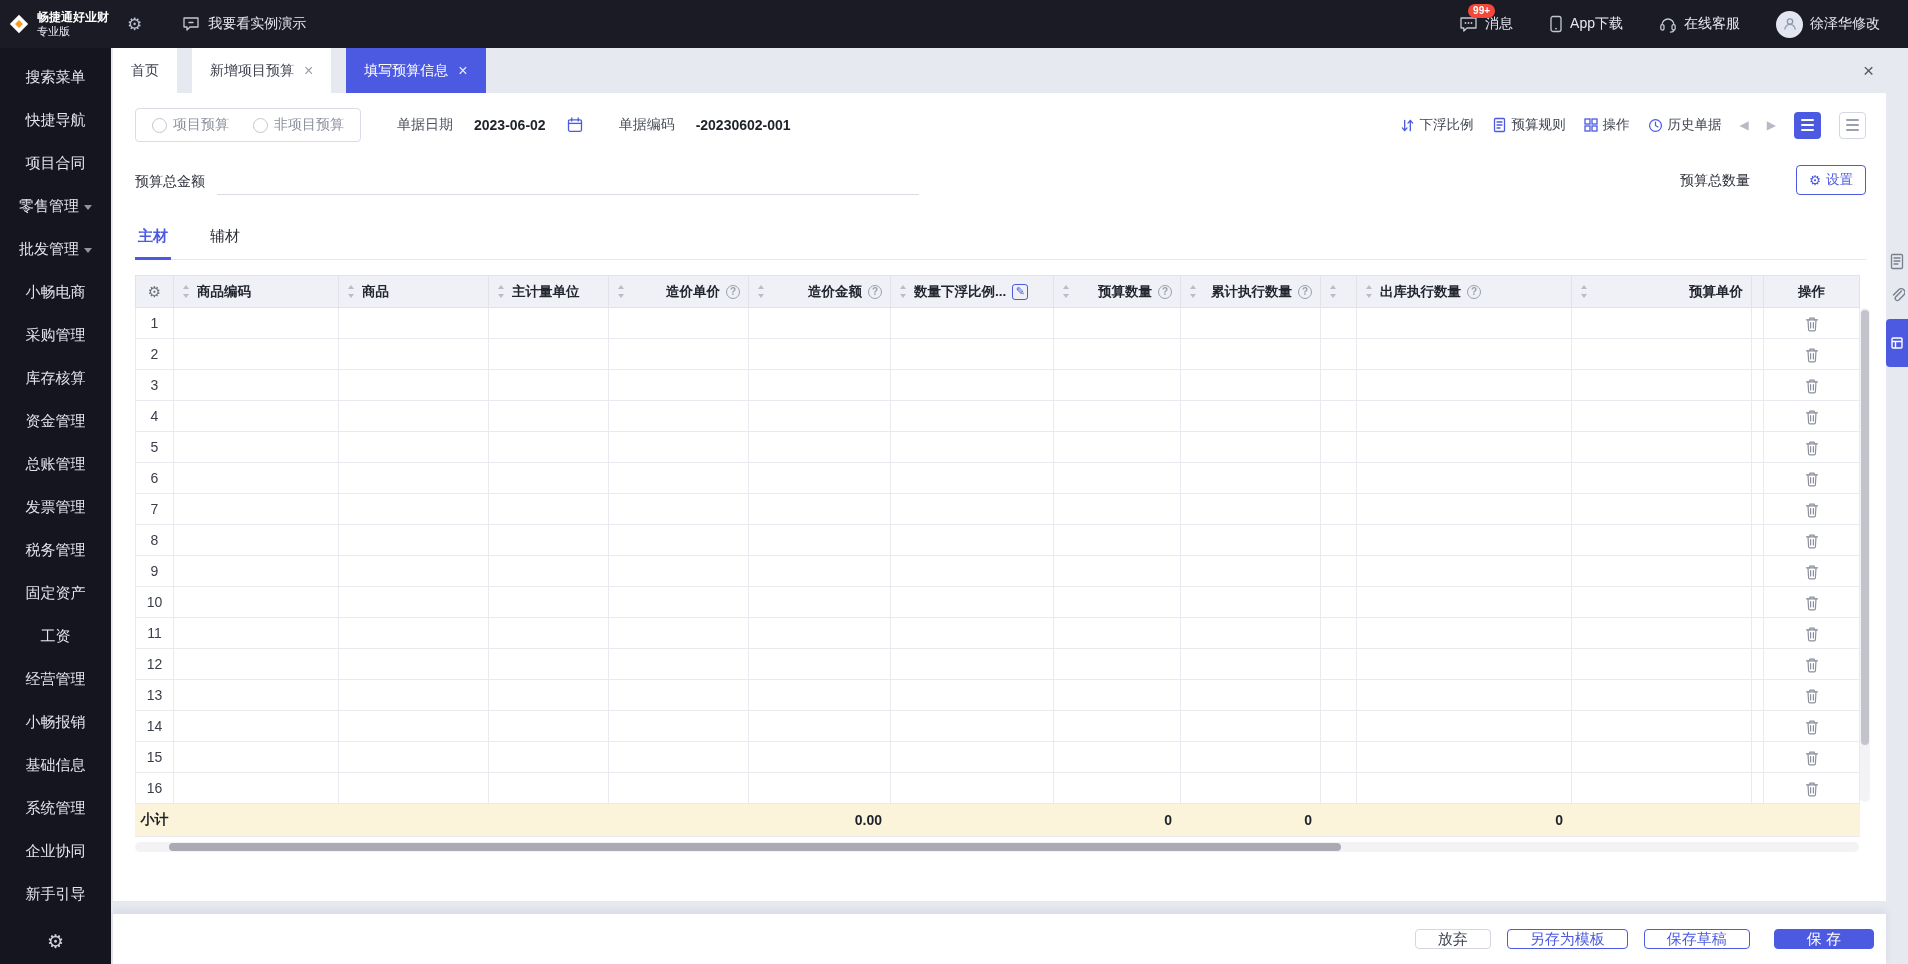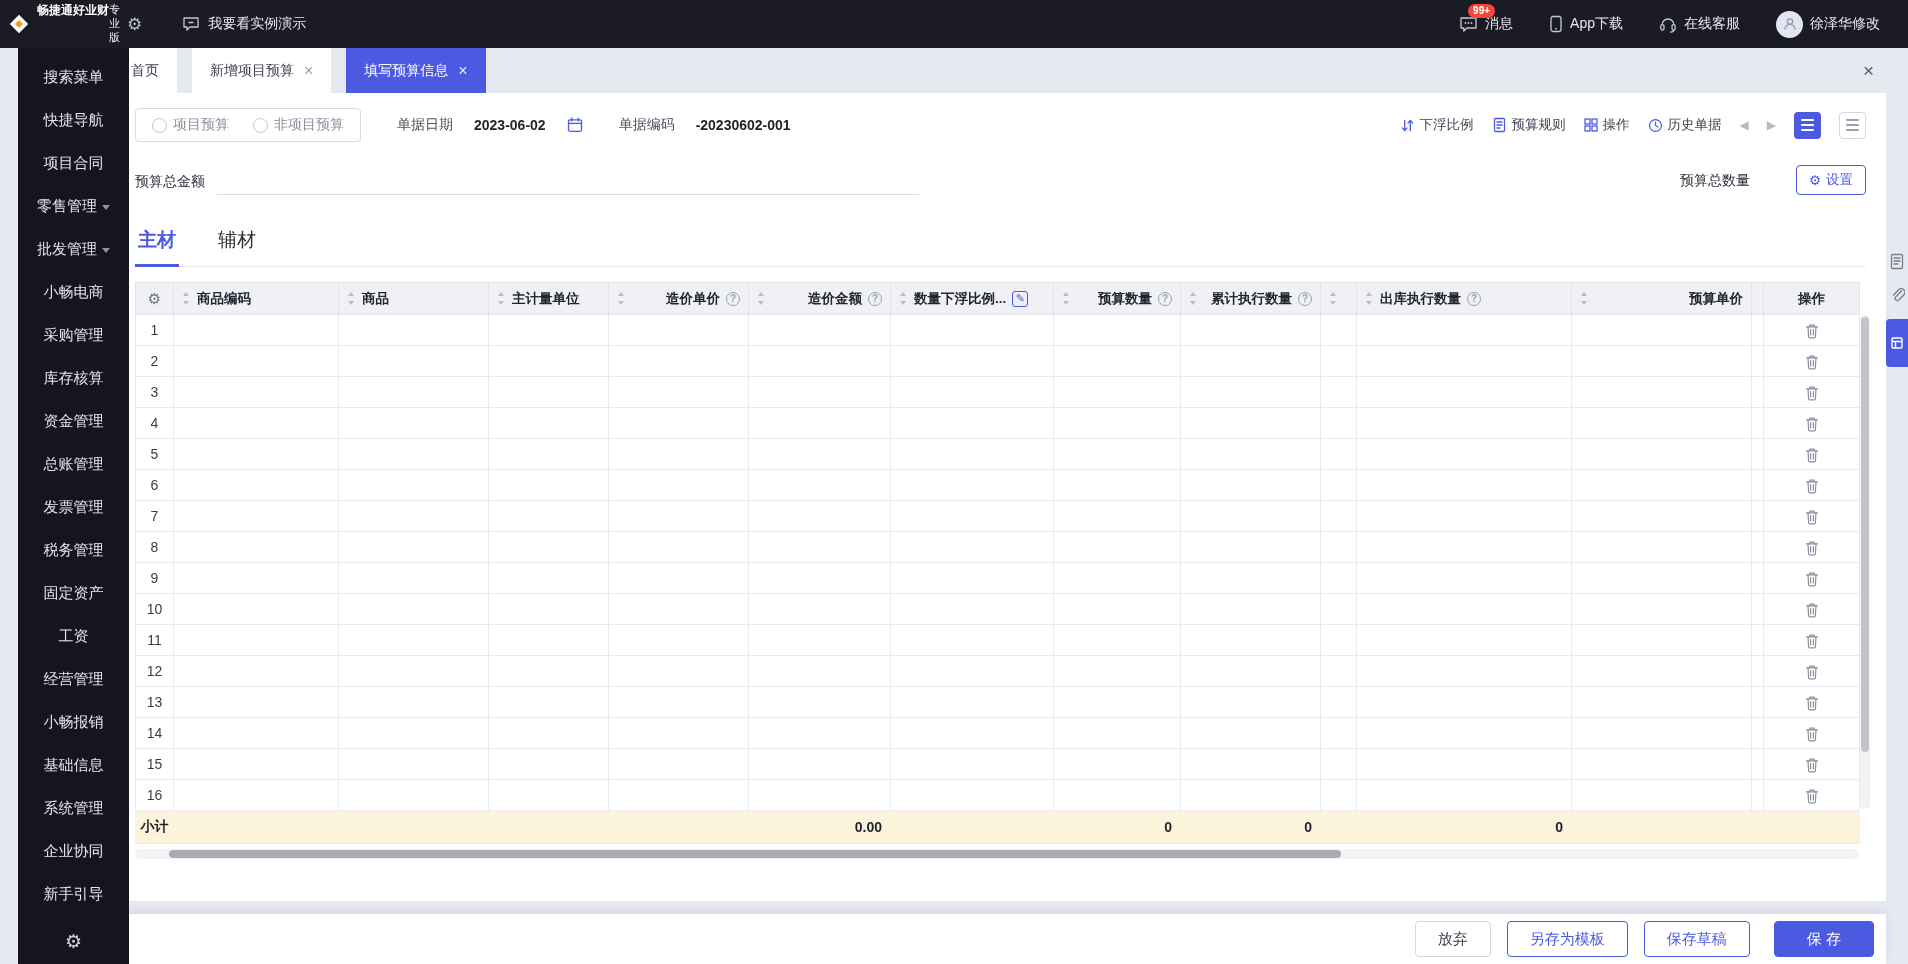--- a/index.html
+++ b/index.html
@@ -9,33 +9,33 @@
   body {
     position:relative; overflow:hidden;
     font-family:"Liberation Sans","DejaVu Sans",sans-serif;
     background:#e7e9f1; font-size:14px; color:#2b2e38;
   }
   svg { display:block; }
 
   
   .topbar { position:absolute; top:0; left:0; right:0; height:48px; background:#1b1b26; display:flex; align-items:center; color:#d9dbe6; z-index:20; }
   .logo { width:111px; flex:none; display:flex; align-items:center; gap:6px; padding-left:7px; }
-  .logo-text { display:flex; line-height:1.25;justify-content:flex-end; }
+  .logo-text { display:flex; flex-direction:column; line-height:1.25;justify-content:flex-end; }
   .logo-name { font-size:12px; font-weight:bold; color:#fff; white-space:nowrap; }
   .logo-sub { font-size:11px; color:#eceef6; }
   .org-select { margin-left:12px; width:252px; height:31px; border:1px solid #3d3d4e; border-radius:4px; background:#22222e; display:flex; align-items:center; justify-content:space-between; padding:0 11px; font-size:14px; color:#fff; cursor:pointer; }
   .tb-gear { margin-left:16px; font-size:17px; color:#b9bdcd; cursor:pointer; line-height:1; }
   .demo { margin-left:40px; display:flex; align-items:center; gap:8px; font-size:14px; color:#e6e8f0; cursor:pointer; }
   .topbar-right { margin-left:auto; display:flex; align-items:center; gap:36px; padding-right:28px; }
   .tb-item { display:flex; align-items:center; gap:7px; font-size:14px; color:#e6e8f0; cursor:pointer; position:relative; }
   .badge { position:absolute; top:-11px; left:9px; background:#f5483b; color:#fff; font-size:10px; line-height:14px; padding:0 5px; border-radius:8px; font-weight:bold; white-space:nowrap; }
   .avatar { width:27px; height:27px; border-radius:50%; background:#e2e6f1; display:flex; align-items:center; justify-content:center; flex:none; }
 
   
-  .sidebar { position:absolute; top:48px; left:18px; bottom:0; width:111px; background:#15151f; display:flex; flex-direction:column; z-index:10; }
+  .sidebar { position:absolute; top:48px; left:0; bottom:0; width:111px; background:#15151f; display:flex; flex-direction:column; z-index:10; }
   .sidebar-items { flex:1; display:flex; flex-direction:column; padding-top:8px; }
   .sb-item { height:43px; display:flex; align-items:center; justify-content:center; gap:5px; color:#e2e4ee; font-size:15px; cursor:pointer; flex:none; }
   .sb-caret { width:0; height:0; border-left:4px solid transparent; border-right:4px solid transparent; border-top:5px solid #9093a4; margin-top:2px; }
   .sidebar-gear { height:46px; display:flex; align-items:center; justify-content:center; color:#d0d3de; font-size:19px; cursor:pointer; flex:none; }
 
   
   .main { position:absolute; left:111px; top:48px; right:0; bottom:0; display:flex; flex-direction:column; }
 
   .tabbar { height:45px; flex:none; display:flex; align-items:stretch; gap:3px; padding:0 60px 0 2px; position:relative; }
   .doc-tab { background:#fff; display:flex; align-items:center; gap:10px; padding:0 18px; font-size:14px; color:#3b3f4b; cursor:pointer; }
@@ -72,21 +72,21 @@
   .form-row { display:flex; align-items:flex-end; margin-top:22px; }
   .fgroup { display:flex; align-items:flex-end; flex:1.2; font-size:14px; color:#2b2e38; min-width:0; }
   .fgroup.remark { flex:1; }
   .fgroup + .fgroup { margin-left:46px;flex-direction:column; }
   .fgroup .flabel { padding-bottom:4px; white-space:nowrap; }
   .finput { border-bottom:1px solid #d9dce3; height:26px; flex:1; margin-left:12px; cursor:text; }
   .settings-btn { margin-left:46px; height:30px; border:1px solid var(--accent); color:var(--accent); background:#fff; border-radius:4px; font-size:13.5px; display:flex; align-items:center; gap:5px; padding:0 12px; cursor:pointer; flex:none; font-family:inherit; }
 
   
   .mat-tabs { display:flex; gap:36px; margin-top:24px; border-bottom:1px solid #e7e8ee; }
-  .mat-tab { font-size:19px; padding:8px 3px 11px; color:#2b2e38; cursor:pointer; border-bottom:3px solid transparent; margin-bottom:-1px; }
+  .mat-tab { font-size:15px; padding:8px 3px 11px; color:#2b2e38; cursor:pointer; border-bottom:3px solid transparent; margin-bottom:-1px; }
   .mat-tab.active { color:var(--accent); border-bottom-color:var(--accent); font-weight:bold; }
 
   
   .table-wrap { margin-top:15px; position:relative; width:1736px; }
   table { border-collapse:collapse; table-layout:fixed; width:1724px; }
   th,td { border:1px solid #e9eaef; padding:0 8px; height:31px; font-size:14px; overflow:hidden; white-space:nowrap; }
   thead th { background:#eff1f6; height:32px; color:#23262f; border-color:#e1e3e9; }
   .hcell { display:flex; align-items:center; gap:6px; min-width:0; }
   .hcell .spacer { flex:1; }
   .hcell.center { justify-content:center; }
@@ -108,21 +108,21 @@
   .vscroll .thumb { position:absolute; top:2px; left:1px; width:8px; height:88%; background:#c2c3cb; border-radius:4px; cursor:pointer; }
   .hscroll { position:relative; margin-top:5px; width:1724px; height:10px; background:#f3f3f6; border-radius:5px; }
   .hscroll .thumb { position:absolute; left:34px; top:1px; height:8px; width:68%; background:#a9aab3; border-radius:4px; cursor:pointer; }
 
   
   .side-strip { position:absolute; top:205px; right:0; width:22px; display:flex; flex-direction:column; align-items:center; gap:16px; z-index:5; }
   .strip-icon { cursor:pointer; }
   .strip-tab { width:22px; height:48px; background:var(--accent); border-radius:4px 0 0 4px; display:flex; align-items:center; justify-content:center; cursor:pointer; }
 
   
-  .btn { height:36px; border-radius:4px; font-size:15px; padding:0 22px; cursor:pointer; background:#fff; font-family:inherit; }
+  .btn { height:20px; border-radius:4px; font-size:15px; padding:0 22px; cursor:pointer; background:#fff; font-family:inherit; }
   .btn.ghost { border:1px solid #d4d7e0; color:#3f4350; }
   .btn.outline { border:1px solid var(--accent); color:var(--accent); }
   .btn.primary { border:1px solid var(--accent); background:var(--accent); color:#fff; padding:0 32px;margin-left:8px; }
 </style>
 </head>
 <body>
 
 <div class="topbar">
   <div class="logo">
     <span>

